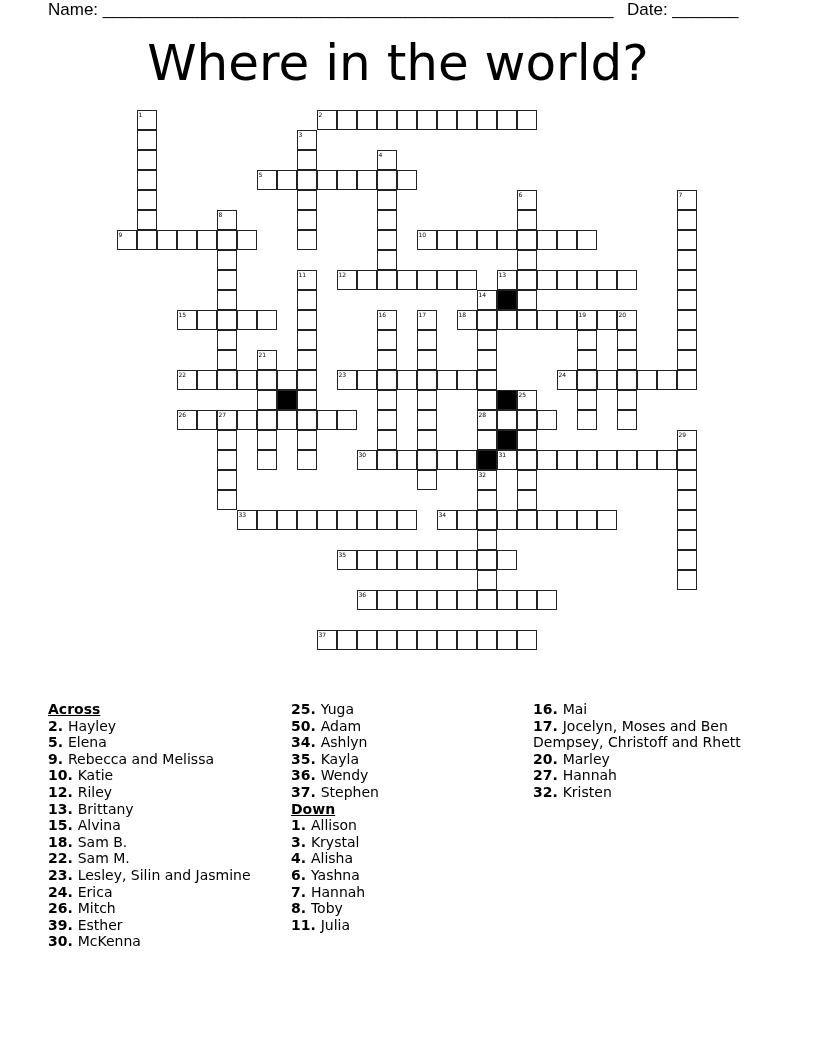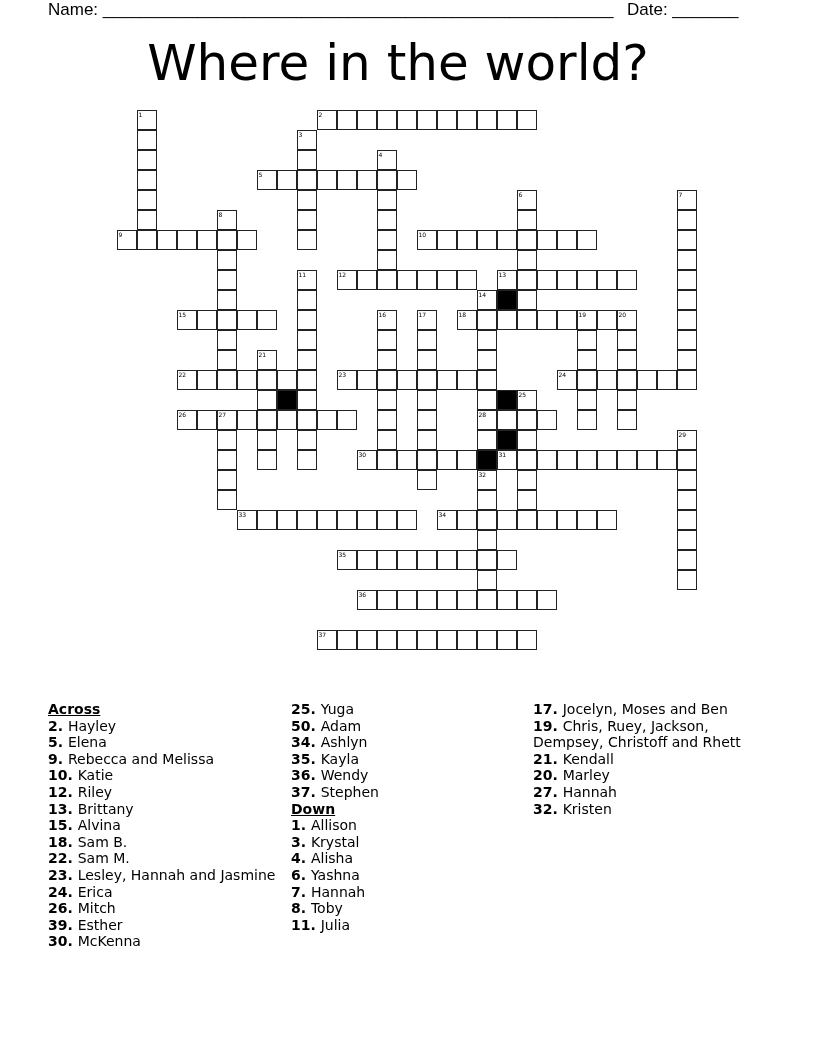--- a/index.html
+++ b/index.html
@@ -364,21 +364,21 @@
     <div class="heading">Across</div>
     <div class="clue"><b>2. </b><span>Hayley</span></div>
     <div class="clue"><b>5. </b><span>Elena</span></div>
     <div class="clue"><b>9. </b><span>Rebecca and Melissa</span></div>
     <div class="clue"><b>10. </b><span>Katie</span></div>
     <div class="clue"><b>12. </b><span>Riley</span></div>
     <div class="clue"><b>13. </b><span>Brittany</span></div>
     <div class="clue"><b>15. </b><span>Alvina</span></div>
     <div class="clue"><b>18. </b><span>Sam B.</span></div>
     <div class="clue"><b>22. </b><span>Sam M.</span></div>
-    <div class="clue"><b>23. </b><span>Lesley, Hannah and Jasmine</span></div>
+    <div class="clue"><b>23. </b><span>Lesley, Silin and Jasmine</span></div>
     <div class="clue"><b>24. </b><span>Erica</span></div>
     <div class="clue"><b>26. </b><span>Mitch</span></div>
     <div class="clue"><b>39. </b><span>Esther</span></div>
     <div class="clue"><b>30. </b><span>McKenna</span></div>
   </div>
 <div class="col" id="clue-col-1" style="left:291px;">
     <div class="clue"><b>25. </b><span>Yuga</span></div>
     <div class="clue"><b>50. </b><span>Adam</span></div>
     <div class="clue"><b>34. </b><span>Ashlyn</span></div>
     <div class="clue"><b>35. </b><span>Kayla</span></div>
@@ -387,20 +387,19 @@
     <div class="heading">Down</div>
     <div class="clue"><b>1. </b><span>Allison</span></div>
     <div class="clue"><b>3. </b><span>Krystal</span></div>
     <div class="clue"><b>4. </b><span>Alisha</span></div>
     <div class="clue"><b>6. </b><span>Yashna</span></div>
     <div class="clue"><b>7. </b><span>Hannah</span></div>
     <div class="clue"><b>8. </b><span>Toby</span></div>
     <div class="clue"><b>11. </b><span>Julia</span></div>
   </div>
 <div class="col" id="clue-col-2" style="left:533px;">
+    <div class="clue"><b>16. </b><span>Mai</span></div>
     <div class="clue"><b>17. </b><span>Jocelyn, Moses and Ben</span></div>
-    <div class="clue"><b>19. </b><span>Chris, Ruey, Jackson,</span></div>
     <div class="clue"><span>Dempsey, Christoff and Rhett</span></div>
-    <div class="clue"><b>21. </b><span>Kendall</span></div>
     <div class="clue"><b>20. </b><span>Marley</span></div>
     <div class="clue"><b>27. </b><span>Hannah</span></div>
     <div class="clue"><b>32. </b><span>Kristen</span></div>
   </div>
 
 </body></html>

